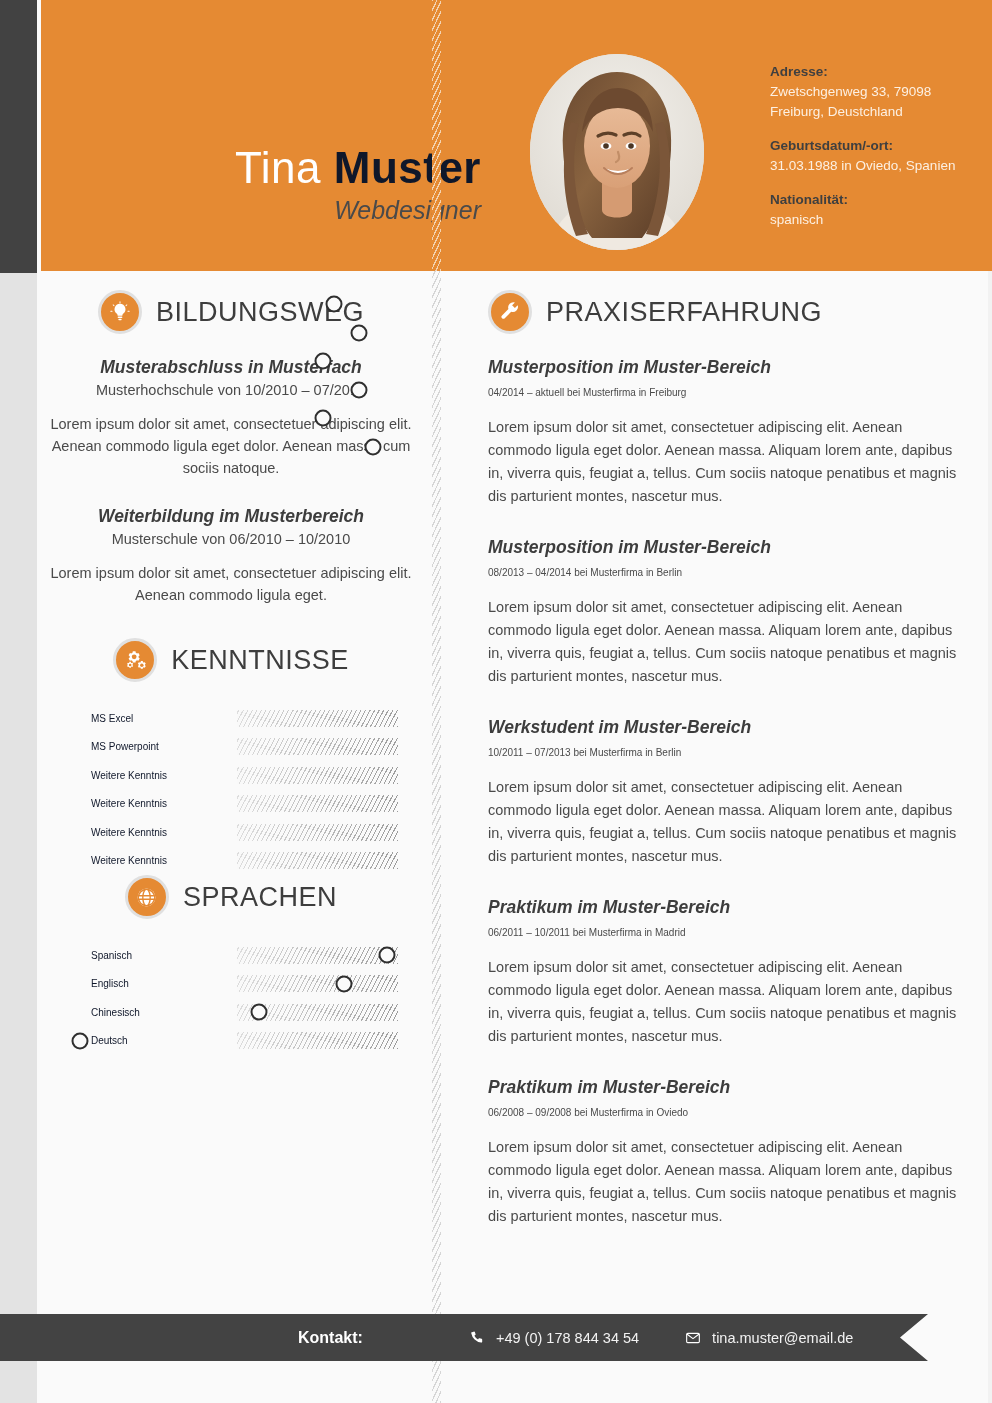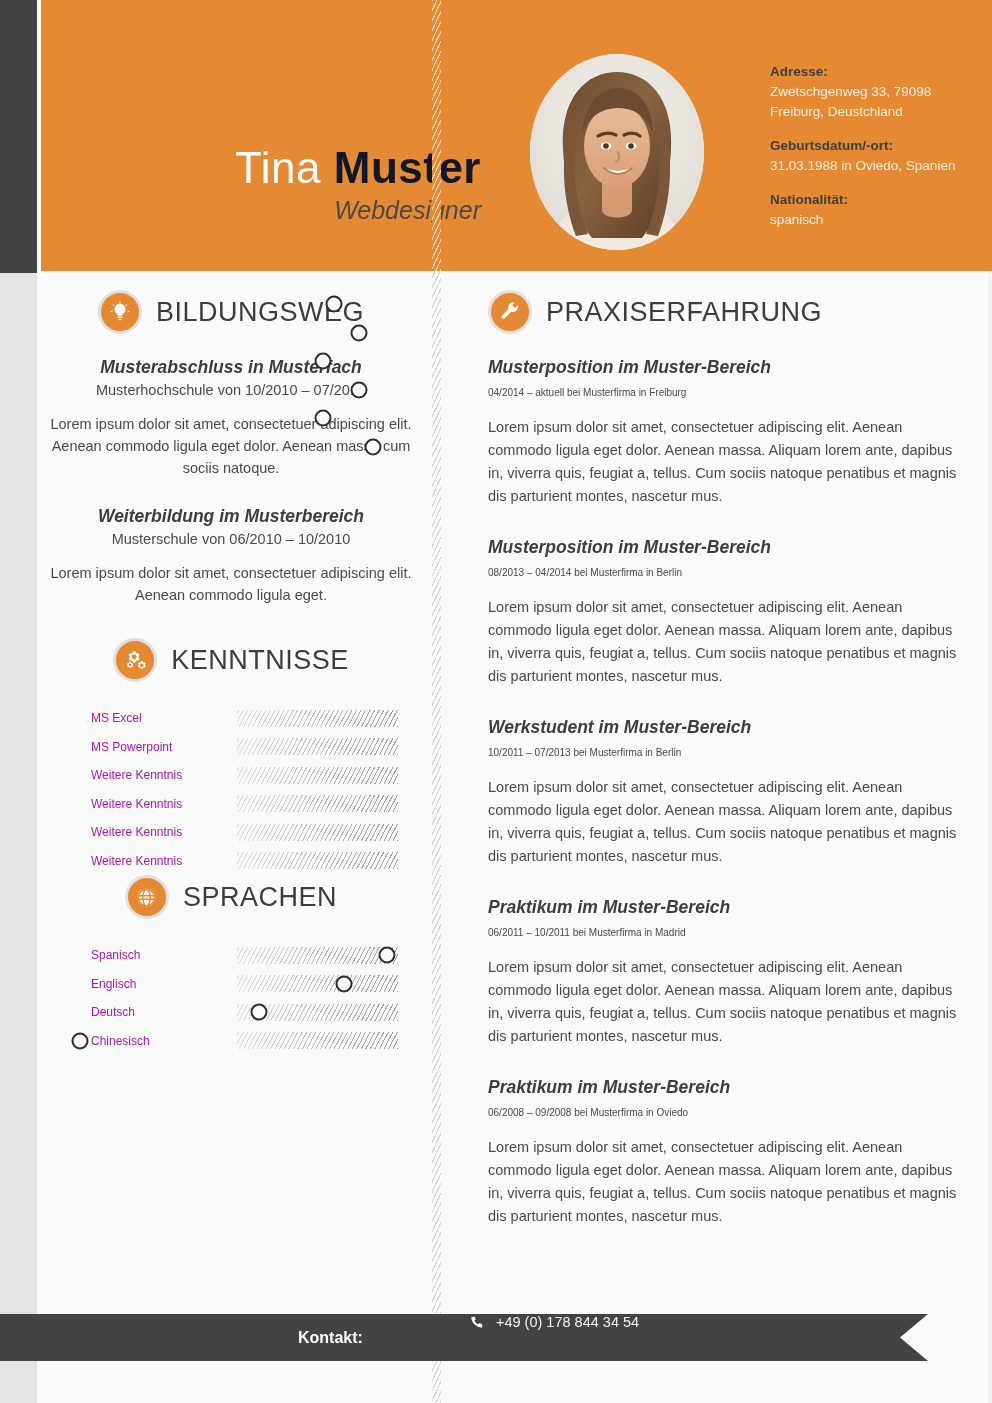--- a/index.html
+++ b/index.html
@@ -99,21 +99,21 @@
     font-size:14.5px;line-height:22px;color:#4a4a4a;text-align:center;
     margin-top:12px;
   }
 
   
   .rate-list{margin-top:4px;}
   .rate-row{
     display:flex;align-items:center;height:28.5px;
   }
   .rate-label{
-    font-size:12px;color:#a21caf;width:196px;flex:0 0 auto;
+    font-size:10px;color:#0f172a;width:196px;flex:0 0 auto;
     padding-left:50px;box-sizing:border-box;
   }
   .rate-track{
     position:relative;height:17px;flex:1 1 auto;margin-right:23px;
     background:repeating-linear-gradient(
       -62deg,#9c9c9c 0px,#9c9c9c 1px,#fafafa 1px,#fafafa 4px);
     -webkit-mask-image:linear-gradient(90deg,rgba(0,0,0,.30),rgba(0,0,0,1));
             mask-image:linear-gradient(90deg,rgba(0,0,0,.30),rgba(0,0,0,1));
   }
   .rate-dot{
@@ -139,21 +139,21 @@
     position:absolute;left:0;top:1314px;width:928px;height:47px;
     background:#434343;
     clip-path:polygon(0 0,928px 0,900px 23.5px,928px 47px,0 47px);
     display:flex;align-items:center;
   }
   .ribbon-kontakt{
     position:absolute;left:298px;top:0;height:47px;display:flex;align-items:center;
     font-size:16px;font-weight:700;color:#ffffff;
   }
   .ribbon-items{
-    position:absolute;left:470px;top:0;height:47px;display:flex;align-items:center;gap:46px;flex-direction:column;
+    position:absolute;left:470px;top:0;height:47px;display:flex;align-items:center;gap:46px;
   }
   .ribbon-item{display:flex;align-items:center;gap:11px;font-size:14.5px;color:#f2f2f2;}
   .ribbon-item svg{display:block;}
 </style>
 </head>
 <body>
 
 <div class="page">
 
   <div class="left-strip"></div>
@@ -327,25 +327,25 @@
     <div class="rate-list lang-list" style="position:relative">
       <div class="rate-row">
         <span class="rate-label">Spanisch</span>
         <span class="rate-track"></span>
       </div>
       <div class="rate-row">
         <span class="rate-label">Englisch</span>
         <span class="rate-track"></span>
       </div>
       <div class="rate-row">
+        <span class="rate-label">Chinesisch</span>
+        <span class="rate-track"></span>
+      </div>
+      <div class="rate-row">
         <span class="rate-label">Deutsch</span>
-        <span class="rate-track"></span>
-      </div>
-      <div class="rate-row">
-        <span class="rate-label">Chinesisch</span>
         <span class="rate-track"></span>
       </div>
       <div class="rate-dot-layer" id="lang-dots">
           <span class="rate-dot" style="left: 97%; top: 14.25px;"></span>
           <span class="rate-dot" style="left: 85%; top: 42.75px;"></span>
           <span class="rate-dot" style="left: 61%; top: 71.25px;"></span>
           <span class="rate-dot" style="left: 11%; top: 99.75px;"></span>
         </div>
     </div>
   </div>

